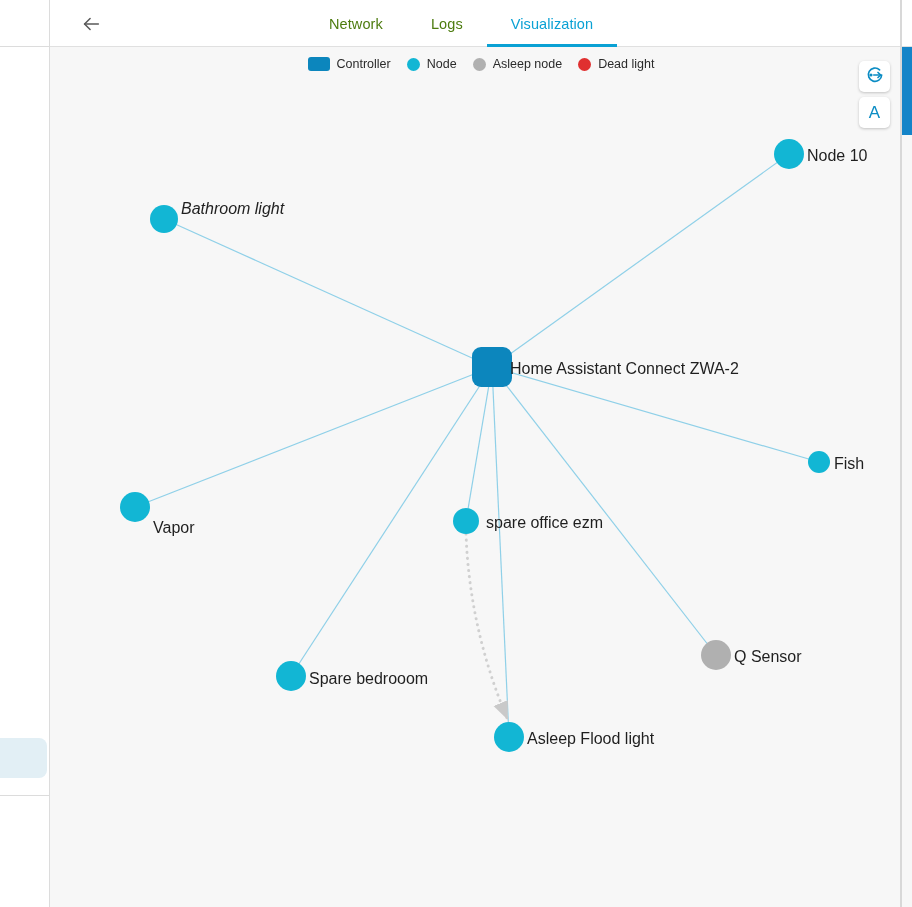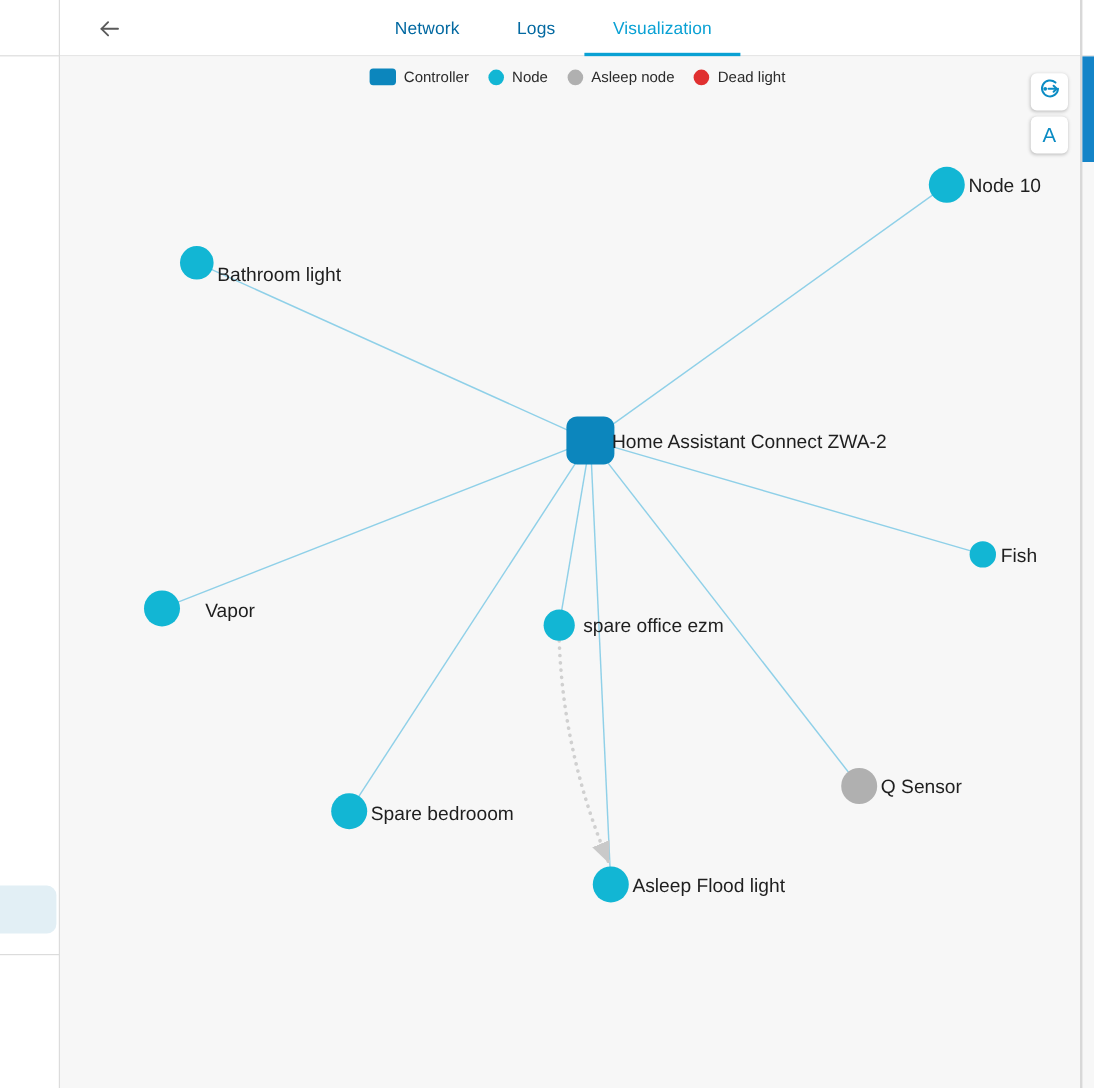--- a/index.html
+++ b/index.html
@@ -76,21 +76,21 @@
     display: flex;
     align-items: stretch;
   }
   .tab {
     position: relative;
     display: flex;
     align-items: center;
     justify-content: center;
     padding: 0 24px;
     font-size: 14.5px;
-    color: #0369a1;
+    color: #4d7c0f;
     letter-spacing: .1px;
     cursor: pointer;
     white-space: nowrap;
   }
   .tab.active { color: #0aa1d4; }
   .tab.active::after {
     content: "";
     position: absolute;
     left: 0; right: 0; bottom: 0;
     height: 3px;
@@ -291,25 +291,25 @@
           <path d="M416,487 Q419.5,582 457,671" fill="none" stroke="#d0d0d0" stroke-width="3" stroke-linecap="round" stroke-dasharray="0.1 6" marker-end="url(#arrow-dot)"></path>
         </g>
     </svg>
 
     <div id="node-layer">
         <div class="node-shape node-square" style="left: 422px; top: 300px; width: 40px; height: 40px; background: rgb(12, 134, 189);"></div>
         <div class="node-label" style="left: 460px; top: 314px;">Home Assistant Connect ZWA-2</div>
         <div class="node-shape node-circle" style="left: 724px; top: 92px; width: 30px; height: 30px; background: rgb(18, 182, 212);"></div>
         <div class="node-label" style="left: 757px; top: 101px;">Node 10</div>
         <div class="node-shape node-circle" style="left: 100px; top: 158px; width: 28px; height: 28px; background: rgb(18, 182, 212);"></div>
-        <div class="node-label" style="left: 131px; top: 175px;">Bathroom light</div>
+        <div class="node-label" style="left: 131px; top: 154px; font-style: italic;">Bathroom light</div>
         <div class="node-shape node-circle" style="left: 758px; top: 404px; width: 22px; height: 22px; background: rgb(18, 182, 212);"></div>
         <div class="node-label" style="left: 784px; top: 409px;">Fish</div>
         <div class="node-shape node-circle" style="left: 70px; top: 445px; width: 30px; height: 30px; background: rgb(18, 182, 212);"></div>
-        <div class="node-label" style="left: 103px; top: 455px; margin-left: 18px;">Vapor</div>
+        <div class="node-label" style="left: 103px; top: 473px;">Vapor</div>
         <div class="node-shape node-circle" style="left: 403px; top: 461px; width: 26px; height: 26px; background: rgb(18, 182, 212);"></div>
         <div class="node-label" style="left: 436px; top: 468px;">spare office ezm</div>
         <div class="node-shape node-circle" style="left: 226px; top: 614px; width: 30px; height: 30px; background: rgb(18, 182, 212);"></div>
         <div class="node-label" style="left: 259px; top: 624px;">Spare bedrooom</div>
         <div class="node-shape node-circle" style="left: 651px; top: 593px; width: 30px; height: 30px; background: rgb(176, 176, 176);"></div>
         <div class="node-label" style="left: 684px; top: 602px;">Q Sensor</div>
         <div class="node-shape node-circle" style="left: 444px; top: 675px; width: 30px; height: 30px; background: rgb(18, 182, 212);"></div>
         <div class="node-label" style="left: 477px; top: 684px;">Asleep Flood light</div>
       </div>
 

